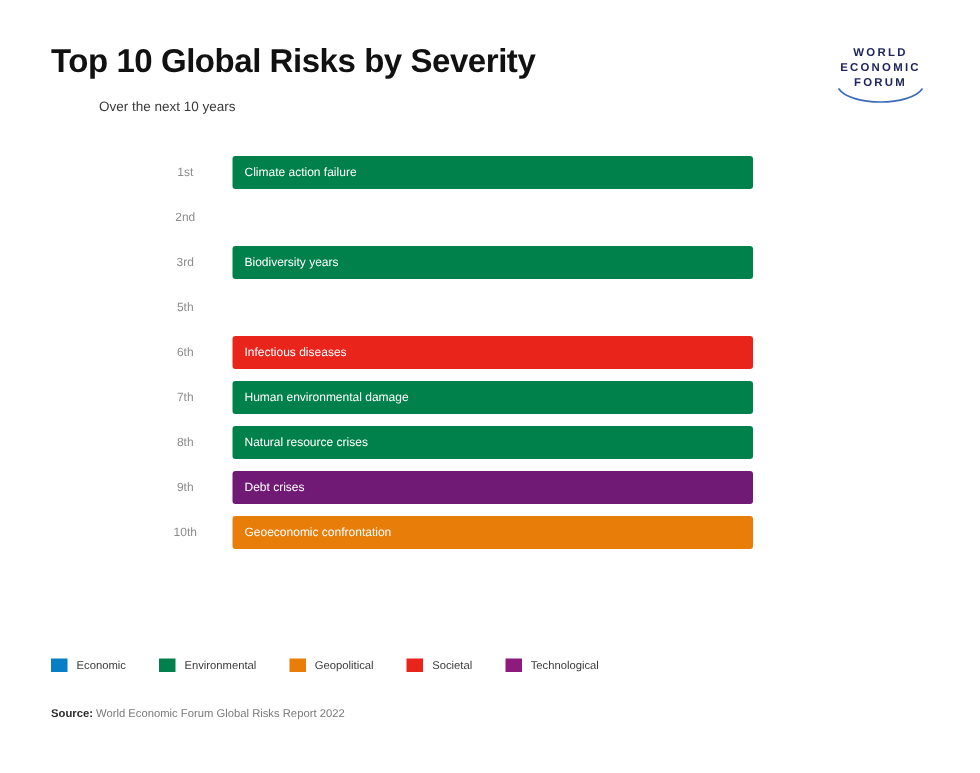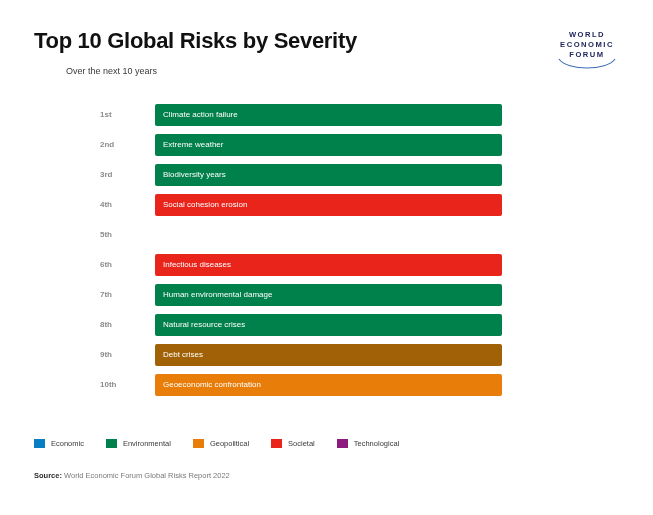--- a/index.html
+++ b/index.html
@@ -86,25 +86,24 @@
     height: 22px;
     margin-bottom: 8px;
   }
   .rank {
     position: absolute;
     left: 100px;
     top: 0;
     width: 47px;
     height: 22px;
     line-height: 22px;
-    text-align: left;
+    text-align: center;
     font-size: 8px;
     color: #8c8c8c;
     white-space: nowrap;
-    font-weight: bold;
   }
   .bar {
     position: absolute;
     left: 155px;
     top: 0;
     width: 347px;
     height: 22px;
     border-radius: 2px;
     box-sizing: border-box;
   }
@@ -180,37 +179,28 @@
 
 <div class="chart" id="chart">
     <div class="row">
       <div class="rank">1st</div>
       <div class="bar" style="background: rgb(0, 128, 74);">
         <div class="bar-label">Climate action failure</div>
       </div>
     </div>
     <div class="row">
       <div class="rank">2nd</div>
-      <div class="bar" style="background: rgb(0, 128, 74);">
-        <div class="bar-label">Extreme weather</div>
-      </div>
     </div>
     <div class="row">
       <div class="rank">3rd</div>
       <div class="bar" style="background: rgb(0, 128, 74);">
         <div class="bar-label">Biodiversity years</div>
       </div>
     </div>
     <div class="row">
-      <div class="rank">4th</div>
-      <div class="bar" style="background: rgb(232, 36, 27);">
-        <div class="bar-label">Social cohesion erosion</div>
-      </div>
-    </div>
-    <div class="row">
       <div class="rank">5th</div>
     </div>
     <div class="row">
       <div class="rank">6th</div>
       <div class="bar" style="background: rgb(232, 36, 27);">
         <div class="bar-label">Infectious diseases</div>
       </div>
     </div>
     <div class="row">
       <div class="rank">7th</div>
@@ -219,21 +209,21 @@
       </div>
     </div>
     <div class="row">
       <div class="rank">8th</div>
       <div class="bar" style="background: rgb(0, 128, 74);">
         <div class="bar-label">Natural resource crises</div>
       </div>
     </div>
     <div class="row">
       <div class="rank">9th</div>
-      <div class="bar" style="background: #a16207;">
+      <div class="bar" style="background: #701a75;">
         <div class="bar-label">Debt crises</div>
       </div>
     </div>
     <div class="row">
       <div class="rank">10th</div>
       <div class="bar" style="background: rgb(232, 125, 10);">
         <div class="bar-label">Geoeconomic confrontation</div>
       </div>
     </div>
   </div>

